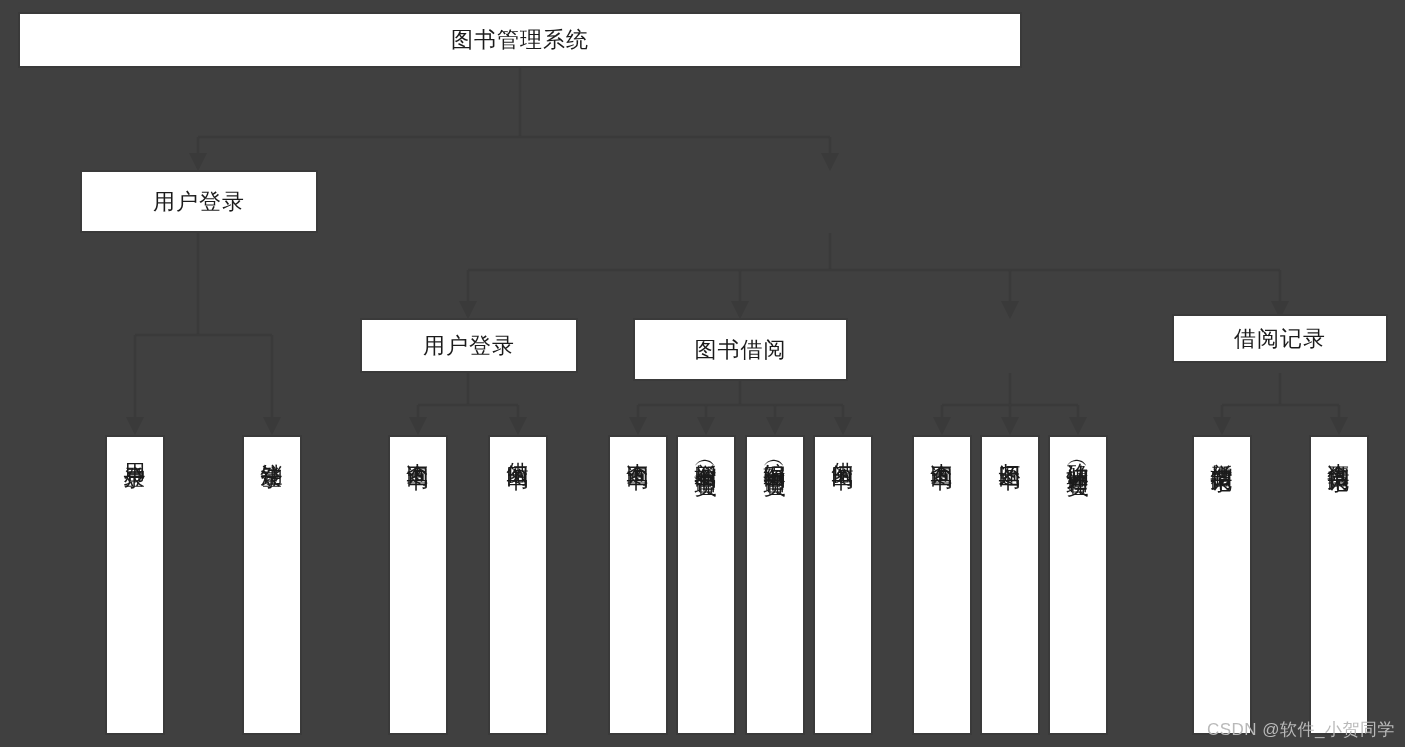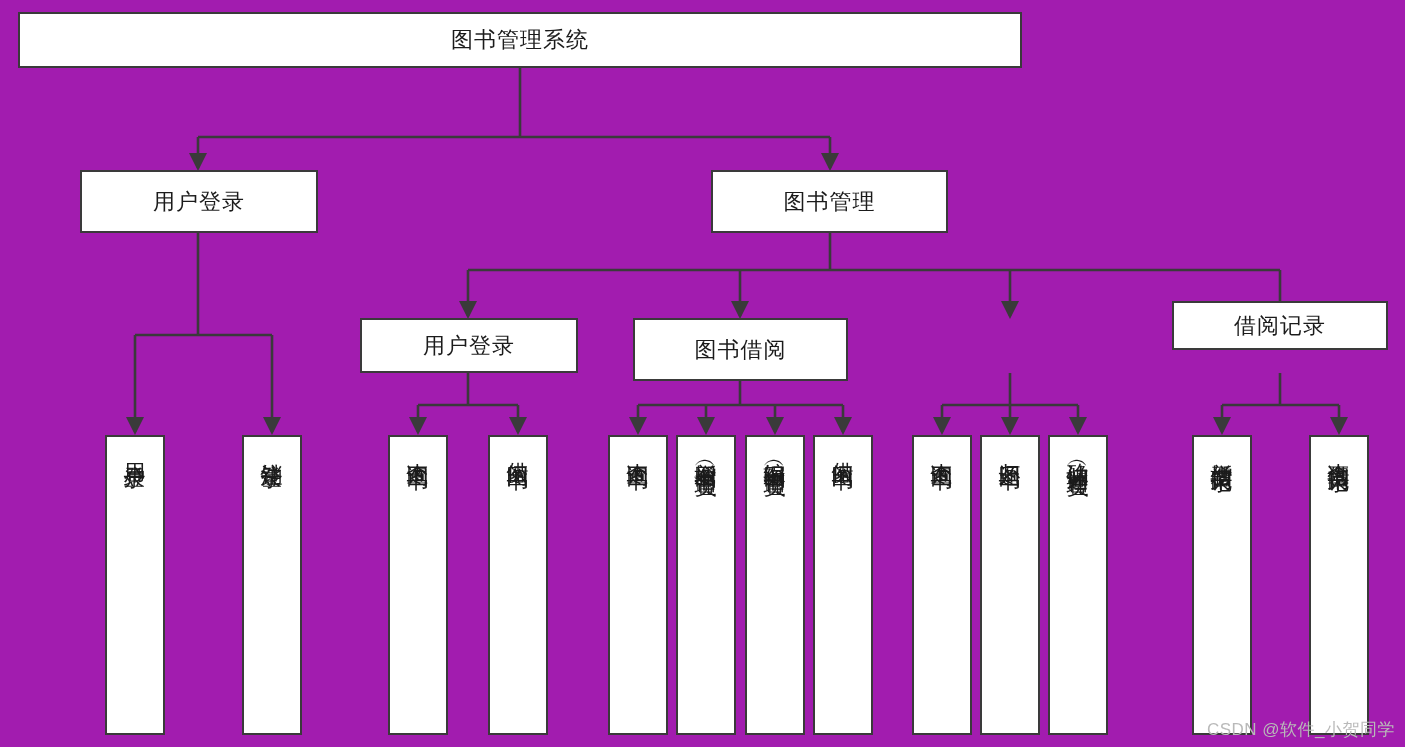--- a/index.html
+++ b/index.html
@@ -8,21 +8,21 @@
     padding: 0;
     background: #ffffff;
   }
   body {
     font-family: "Liberation Sans", "DejaVu Sans", sans-serif;
   }
   #canvas {
     position: relative;
     width: 1405px;
     height: 747px;
-    background: #a21caf;
+    background: #404040;
     overflow: hidden;
   }
   #edges {
     position: absolute;
     left: 0;
     top: 0;
     width: 1405px;
     height: 747px;
     pointer-events: none;
   }
@@ -138,34 +138,31 @@
   </svg>
 
   <div class="node root h" style="left:18px; top:12px; width:1004px; height:56px;">
     <span class="lbl">图书管理系统</span>
   </div>
 
   <div class="node h" style="left:80px; top:170px; width:238px; height:63px;">
     <span class="lbl">用户登录</span>
   </div>
 
-  <div class="node h" style="left:711px; top:170px; width:237px; height:63px;">
-    <span class="lbl">图书管理</span>
-  </div>
 
   <div class="node h" style="left:360px; top:318px; width:218px; height:55px;">
     <span class="lbl">用户登录</span>
   </div>
 
   <div class="node h" style="left:633px; top:318px; width:215px; height:63px;">
     <span class="lbl">图书借阅</span>
   </div>
 
 
-  <div class="node h" style="left:1172px; top:301px; width:216px; height:49px;">
+  <div class="node h" style="left:1172px; top:314px; width:216px; height:49px;">
     <span class="lbl">借阅记录</span>
   </div>
 
   <div class="node v" style="left:105px; top:435px; width:60px; height:300px;">
     <span class="lbl">用户登录</span>
   </div>
 
   <div class="node v" style="left:242px; top:435px; width:60px; height:300px;">
     <span class="lbl">注销登录</span>
   </div>

